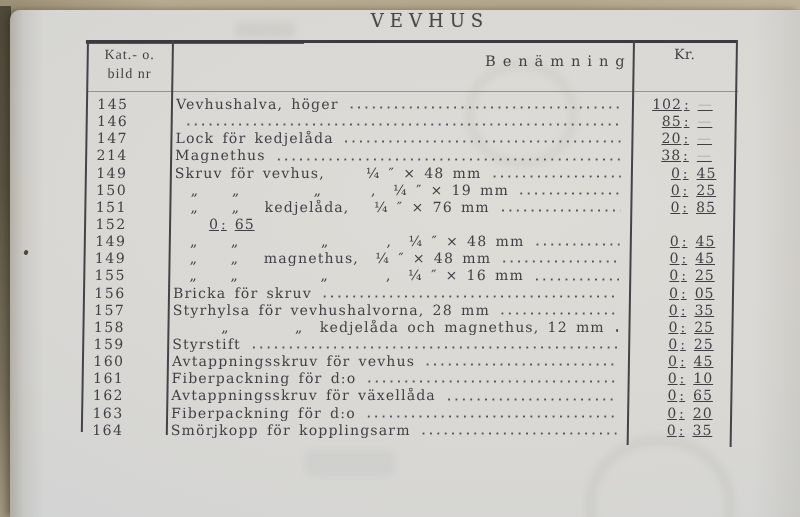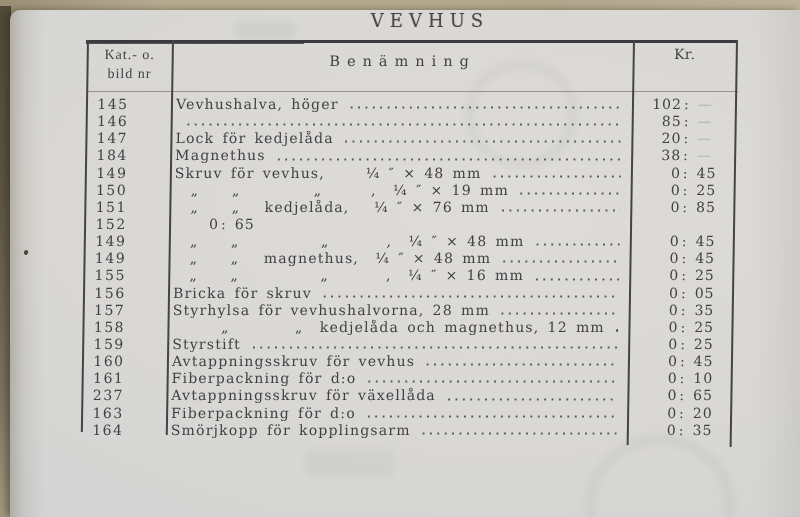--- a/index.html
+++ b/index.html
@@ -47,34 +47,34 @@
   .rule-top{position:absolute;left:-2px;top:0;width:100%;height:3px;background:#3b3a3f;}
   .rule-top::after{content:"";position:absolute;left:0;top:3px;width:218px;height:1px;background:#55535a;}
   .rule-head{position:absolute;left:0;top:51px;width:100%;height:1px;background:#97948f;}
   .v{position:absolute;top:0;width:2px;background:#454349;}
   .v1{left:-1px;height:392px;}
   .v2{left:84px;height:395px;}
   .v3{left:545px;height:405px;}
   .v4{left:648px;height:407px;}
 
   .head1{position:absolute;left:0;top:5px;width:84px;text-align:center;font-size:14px;line-height:19px;letter-spacing:1px;font-family:Liberation Serif, serif;}
-  .head2{position:absolute;left:86px;top:13px;width:458px;text-align:center;font-size:14.5px;letter-spacing:7px;}
+  .head2{position:absolute;left:86px;top:13px;width:458px;text-align:right;font-size:14.5px;letter-spacing:7px;}
   .head3{position:absolute;left:545px;top:5px;width:104px;text-align:center;font-size:14px;line-height:19px;letter-spacing:.5px;}
 
   .rows{position:absolute;left:0;top:56px;width:100%;}
   .row{display:flex;height:17.15px;font-size:14px;}
   .c-nr{width:84px;flex:0 0 84px;text-align:center;padding-right:32px;box-sizing:border-box;letter-spacing:1.5px;}
   .c-name{width:461px;flex:0 0 461px;display:flex;box-sizing:border-box;padding-left:5px;}
   .name-text{white-space:pre;letter-spacing:1.2px;word-spacing:2.5px;}
   .leader{
     flex:1;align-self:flex-end;height:5px;margin:0 10px 3px 9px;
     background-image:radial-gradient(circle,#514f57 1.05px,rgba(0,0,0,0) 1.4px);
     background-size:7.4px 5px;background-repeat:repeat-x;background-position:left bottom;
   }
-  .c-price{flex:1;display:flex;letter-spacing:1px;}
+  .c-price{flex:1;display:flex;letter-spacing:1px;text-decoration:underline;}
   .kr{width:50px;flex:0 0 50px;text-align:right;}
   .colon{margin-left:2px;}
   .ore{padding-left:8px;}
   .ore.dash{color:#b2b3b5;}
 </style>
 </head>
 <body>
 
 <div class="left-edge"></div>
 
@@ -140,21 +140,21 @@
       <span class="leader"></span>
     </div>
     <div class="c-price">
       <span class="kr">20</span>
       <span class="colon">:</span>
       <span class="ore dash">—</span>
     </div>
   </div>
 
   <div class="row">
-    <div class="c-nr">184</div>
+    <div class="c-nr">214</div>
     <div class="c-name">
       <span class="name-text">Magnethus</span>
       <span class="leader"></span>
     </div>
     <div class="c-price">
       <span class="kr">38</span>
       <span class="colon">:</span>
       <span class="ore dash">—</span>
     </div>
   </div>
@@ -318,21 +318,21 @@
       <span class="leader"></span>
     </div>
     <div class="c-price">
       <span class="kr">0</span>
       <span class="colon">:</span>
       <span class="ore">10</span>
     </div>
   </div>
 
   <div class="row">
-    <div class="c-nr">237</div>
+    <div class="c-nr">162</div>
     <div class="c-name">
       <span class="name-text">Avtappningsskruv för växellåda</span>
       <span class="leader"></span>
     </div>
     <div class="c-price">
       <span class="kr">0</span>
       <span class="colon">:</span>
       <span class="ore">65</span>
     </div>
   </div>

